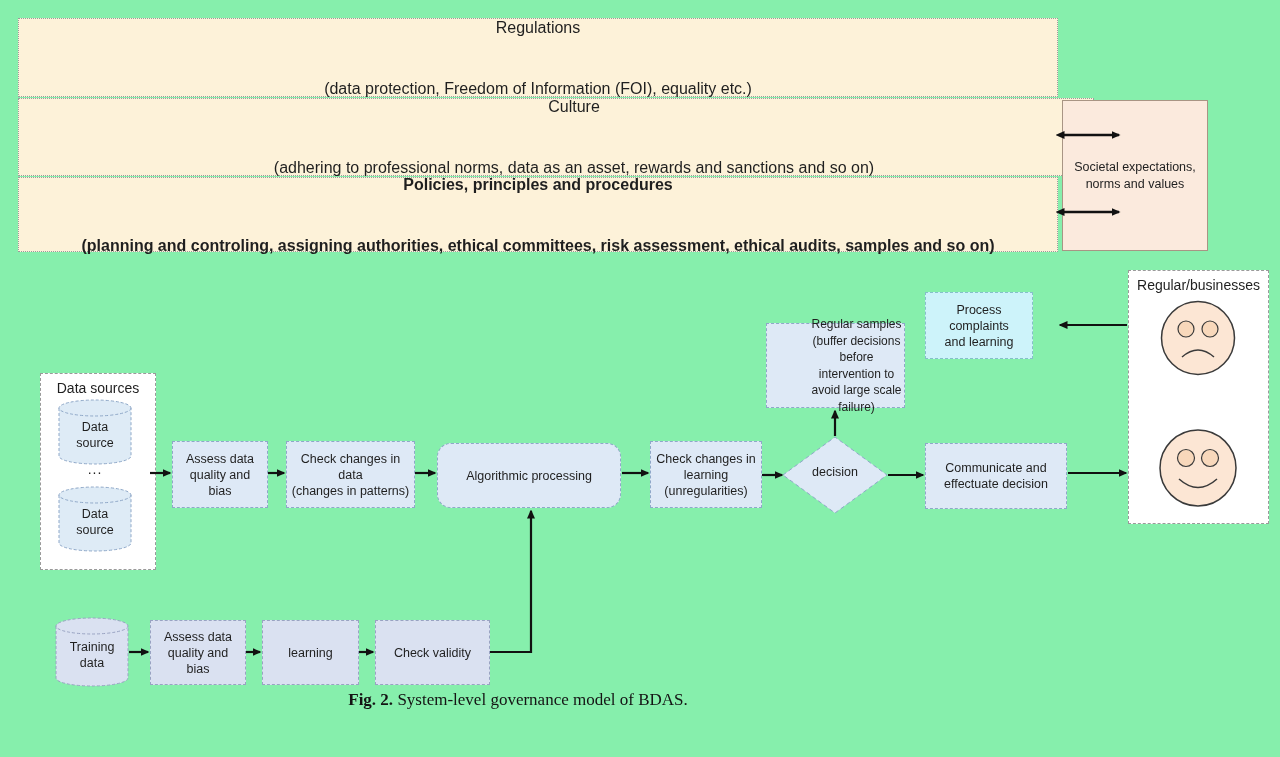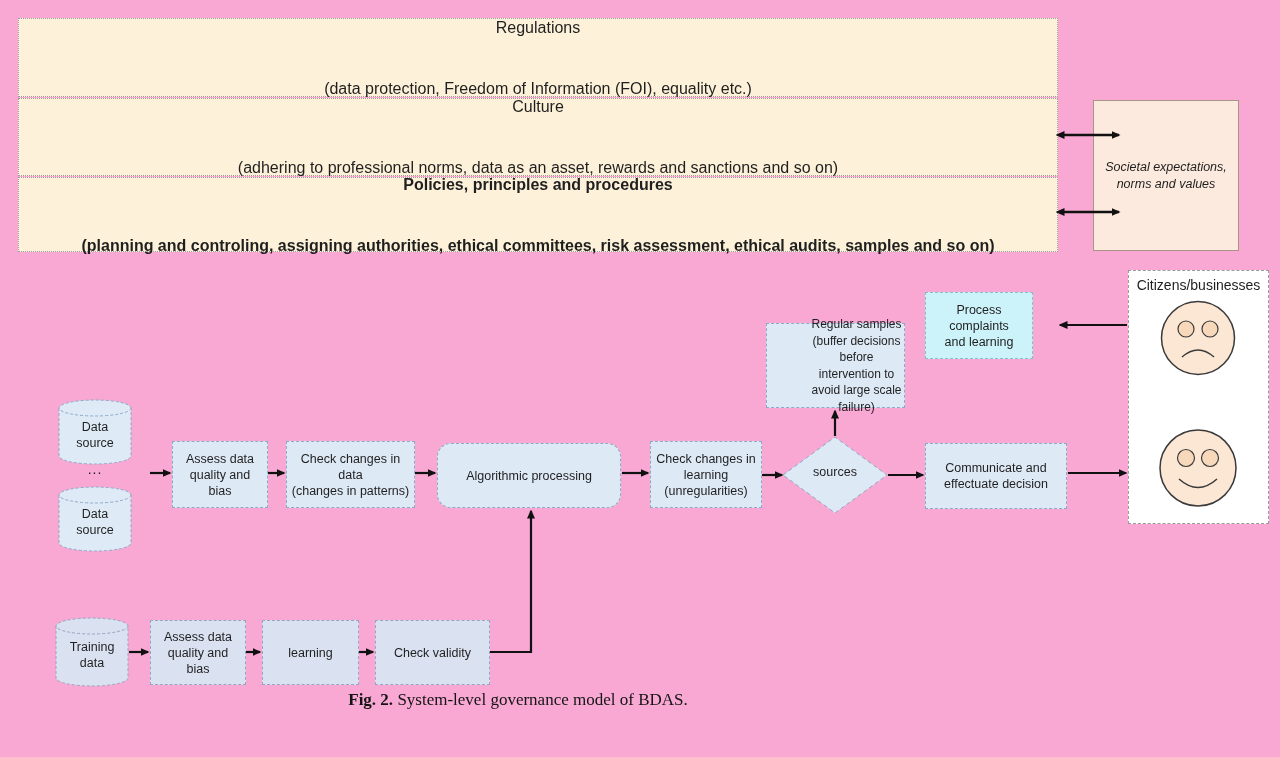--- a/index.html
+++ b/index.html
@@ -1,36 +1,36 @@
 <!DOCTYPE html>
 <html><head>
 <meta charset="utf-8">
 <style>
   html,body { margin:0; padding:0; background:#ffffff; }
   .canvas {
-    position:relative; width:1280px; height:757px; background:#f9a8d4;
+    position:relative; width:1280px; height:757px; background:#86efac;
     font-family:"Liberation Sans", sans-serif; color:#1f1f1f; overflow:hidden;
   }
   .preline { white-space:pre-line; }
 
   
   .band {
     position:absolute; left:18px; width:1038px;
     background:#fdf2d9; border:1px dotted #9c9c9c;
     display:flex; flex-direction:column; justify-content:center; align-items:center;
     text-align:center; font-size:16px; line-height:25px; z-index:1;
   }
   .band .t { font-size:16px; }
   .band .s { font-size:16px;margin-top:36px; }
 
   .societal {
-    position:absolute; left:1093px; top:100px; width:144px; height:149px;
+    position:absolute; left:1062px; top:100px; width:144px; height:149px;
     background:#fbeadd; border:1px solid #a89584;
     display:flex; align-items:center; justify-content:center; text-align:center;
-    font-size:12.5px; line-height:17px; z-index:1;font-style:italic;
+    font-size:12.5px; line-height:17px; z-index:1;
   }
 
   
   .fbox {
     position:absolute; background:#dee9f6; border:1px dashed #8fa8c8;
     display:flex; align-items:center; justify-content:center; text-align:center;
     font-size:12.5px; line-height:16px; z-index:1; padding:2px; box-sizing:border-box;
   }
   .tbox { background:#dae1f1; border-color:#99a3c2; }
   .cyanbox { background:#cdf3fa; border-color:#86bfca; }
@@ -71,32 +71,35 @@
 </style>
 </head>
 <body>
 
 <div class="canvas">
 
   <div class="band" style="top:18px; height:77px;">
     <div class="t">Regulations</div>
     <div class="s">(data protection, Freedom of Information (FOI), equality etc.)</div>
   </div>
-  <div class="band" style="top:98px; height:76px;">
+  <div class="band" style="top:98px; height:76px;padding-left:36px;">
     <div class="t">Culture</div>
     <div class="s">(adhering to professional norms, data as an asset, rewards and sanctions and so on)</div>
   </div>
   <div class="band" style="top:177px; height:73px;font-weight:bold;">
     <div class="t">Policies, principles and procedures</div>
     <div class="s">(planning and controling, assigning authorities, ethical committees, risk assessment, ethical audits, samples and so on)</div>
   </div>
 
   <div class="societal preline">Societal expectations,
 norms and values</div>
 
+  <div class="container-dashed" style="left:40px; top:373px; width:114px; height:195px;">
+    <div class="container-label">Data sources</div>
+  </div>
   <div class="cyl" style="left:58px; top:399px; width:74px; height:66px;">
     <svg width="74" height="66" viewBox="0 0 74 66">
       <path d="M1,9 V57 A36,8 0 0 0 73,57 V9" fill="#deebf6" stroke="#8fa8c8" stroke-width="1" stroke-dasharray="3,2"></path>
       <ellipse cx="37" cy="9" rx="36" ry="8" fill="#deebf6" stroke="#8fa8c8" stroke-width="1" stroke-dasharray="3,2"></ellipse>
     </svg>
     <div class="cyl-label preline">Data
 source</div>
   </div>
   <div class="dots" style="left:58px; top:461px; width:74px; text-align:center;">...</div>
   <div class="cyl" style="left:58px; top:486px; width:74px; height:66px;">
@@ -111,34 +114,34 @@
   <div class="fbox preline" style="left:172px; top:441px; width:96px; height:67px;">Assess data
 quality and
 bias</div>
   <div class="fbox preline" style="left:286px; top:441px; width:129px; height:67px;">Check changes in
 data
 (changes in patterns)</div>
   <div class="fbox" style="left:437px; top:443px; width:184px; height:65px;border-radius:14px;">Algorithmic processing</div>
   <div class="fbox preline" style="left:650px; top:441px; width:112px; height:67px;">Check changes in
 learning
 (unregularities)</div>
-  <div class="decision-label">sources</div>
+  <div class="decision-label">decision</div>
   <div class="fbox preline" style="left:925px; top:443px; width:142px; height:66px;">Communicate and
 effectuate decision</div>
 
   <div class="fbox preline" style="left:766px; top:323px; width:139px; height:85px; font-size:12px; line-height:16.5px;padding-left:44px;">Regular samples
 (buffer decisions
 before intervention to
 avoid large scale
 failure)</div>
   <div class="fbox cyanbox preline" style="left:925px; top:292px; width:108px; height:67px;">Process complaints
 and learning</div>
 
   <div class="container-dashed" style="left:1128px; top:270px; width:139px; height:252px;">
-    <div class="container-label">Citizens/businesses</div>
+    <div class="container-label">Regular/businesses</div>
   </div>
   <div class="faces" style="left:1160px; top:300px;">
     <svg width="76" height="76" viewBox="0 0 76 76">
       <circle cx="38" cy="38" r="36.5" fill="#fce6d4" stroke="#3a3a3a" stroke-width="1.5"></circle>
       <circle cx="26" cy="29" r="8" fill="#f8d8bb" stroke="#3a3a3a" stroke-width="1.2"></circle>
       <circle cx="50" cy="29" r="8" fill="#f8d8bb" stroke="#3a3a3a" stroke-width="1.2"></circle>
       <path d="M22,57 Q38,43 54,57" fill="none" stroke="#3a3a3a" stroke-width="1.5"></path>
     </svg>
   </div>
   <div class="faces" style="left:1158px; top:428px;">

